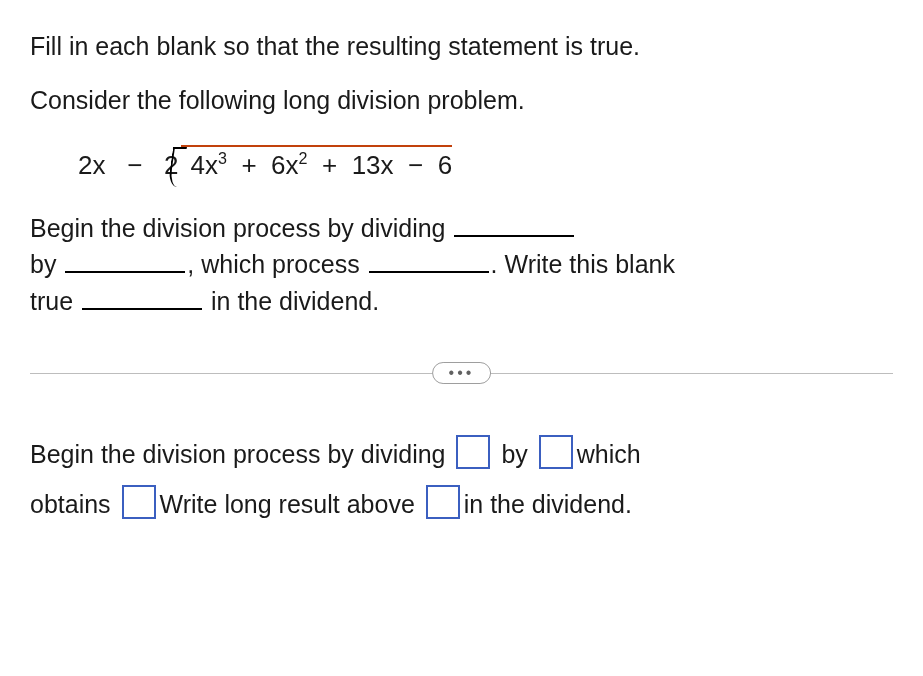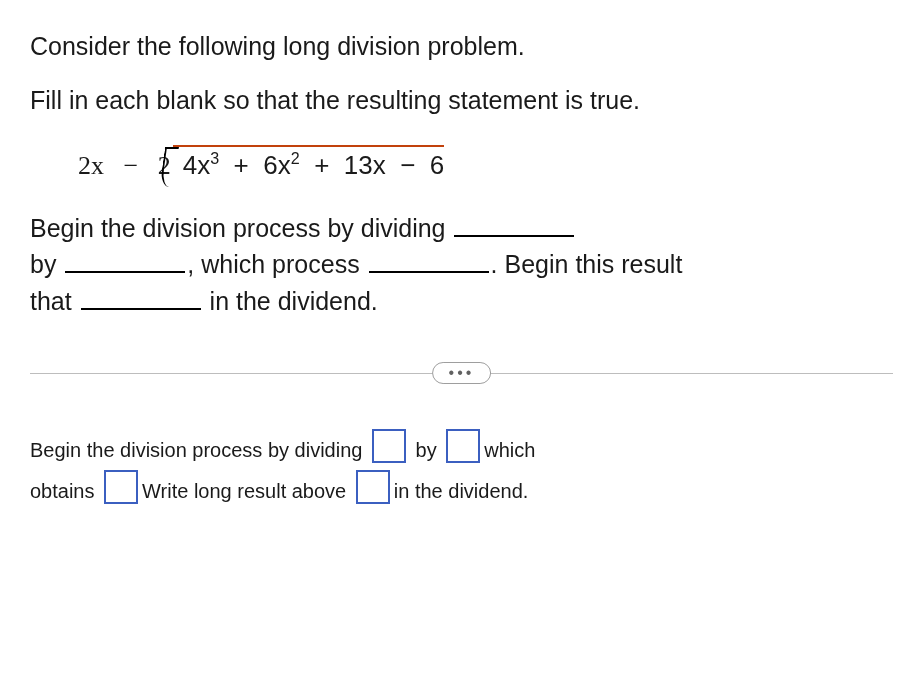--- a/index.html
+++ b/index.html
@@ -23,21 +23,20 @@
     margin: 26px 0 26px 48px;
     font-size: 26px;
   }
   .longdiv {
     display: inline-flex;
     align-items: flex-end;
   }
   .divisor {
     padding-right: 2px;
     position: relative;
-    font-family: Liberation Serif, serif;
   }
   .ldframe {
     display: inline-block;
     border-top: 2px solid #c2410c;
     border-left: none;
     position: relative;
     padding-left: 10px;
   }
   .ldframe::before {
     content: "";
@@ -92,42 +91,42 @@
     border-radius: 999px;
     padding: 2px 16px;
     color: #616161;
     font-size: 16px;
     letter-spacing: 3px;
     line-height: 1;
     cursor: pointer;
     user-select: none;
   }
   .answer-line {
-    font-size: 20px;
+    font-size: 25px;
     line-height: 2.0;
   }
   .box-input {
     display: inline-block;
     width: 30px;
     height: 30px;
     border: 2px solid #3b5fc0;
     vertical-align: -6px;
     margin: 0 4px;
     background: #fff;
     cursor: text;
   }
 </style>
 </head>
 <body>
 
 <div class="page">
 
+  <div class="instr">Fill in each blank so that the resulting statement is true.</div>
+
   <div class="instr">Consider the following long division problem.</div>
-
-  <div class="instr">Fill in each blank so that the resulting statement is true.</div>
 
   <div class="longdiv-wrap">
     <span class="longdiv">
       <span class="divisor">
         <span>2x</span>
         <span>&nbsp;</span>
         <span>−</span>
         <span>&nbsp;</span>
         <span>2</span>
       </span>
@@ -140,22 +139,22 @@
           <span>13x</span>
           <span>&nbsp;</span><span>−</span><span>&nbsp;</span>
           <span>6</span>
         </span>
       </span>
     </span>
   </div>
 
   <div class="para">
     <span>Begin the division process by dividing </span><span class="blank med"></span><br>
-    <span>by </span><span class="blank med"></span><span>, which process </span><span class="blank med"></span><span>. Begin this result</span><br>
-    <span>that </span><span class="blank med"></span><span> in the dividend.</span>
+    <span>by </span><span class="blank med"></span><span>, which process </span><span class="blank med"></span><span>. Write this blank</span><br>
+    <span>true </span><span class="blank med"></span><span> in the dividend.</span>
   </div>
 
   <div class="sep-row">
     <div class="sep-line"></div>
     <div class="sep-pill">•••</div>
   </div>
 
   <div class="answer-line">
     <span>Begin the division process by dividing </span><span class="box-input"></span><span> by </span><span class="box-input"></span><span>which</span><br>
     <span>obtains </span><span class="box-input"></span><span>Write long result above </span><span class="box-input"></span><span>in the dividend.</span>

